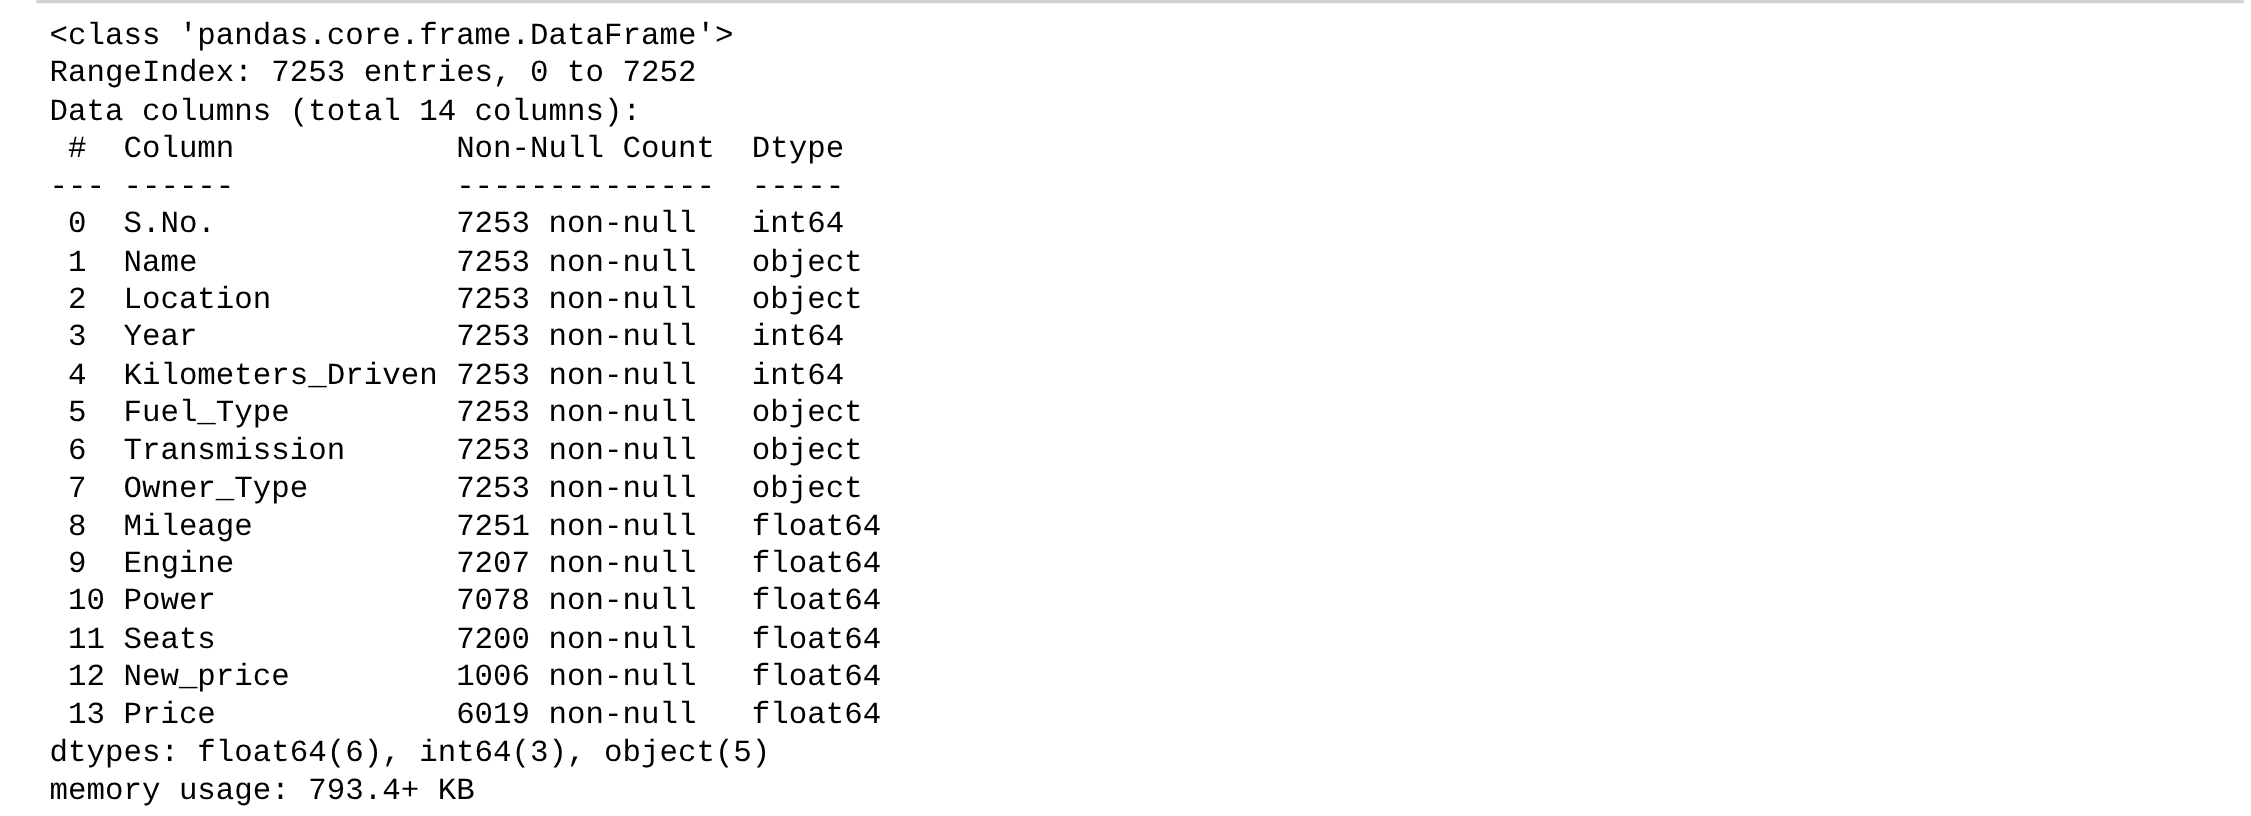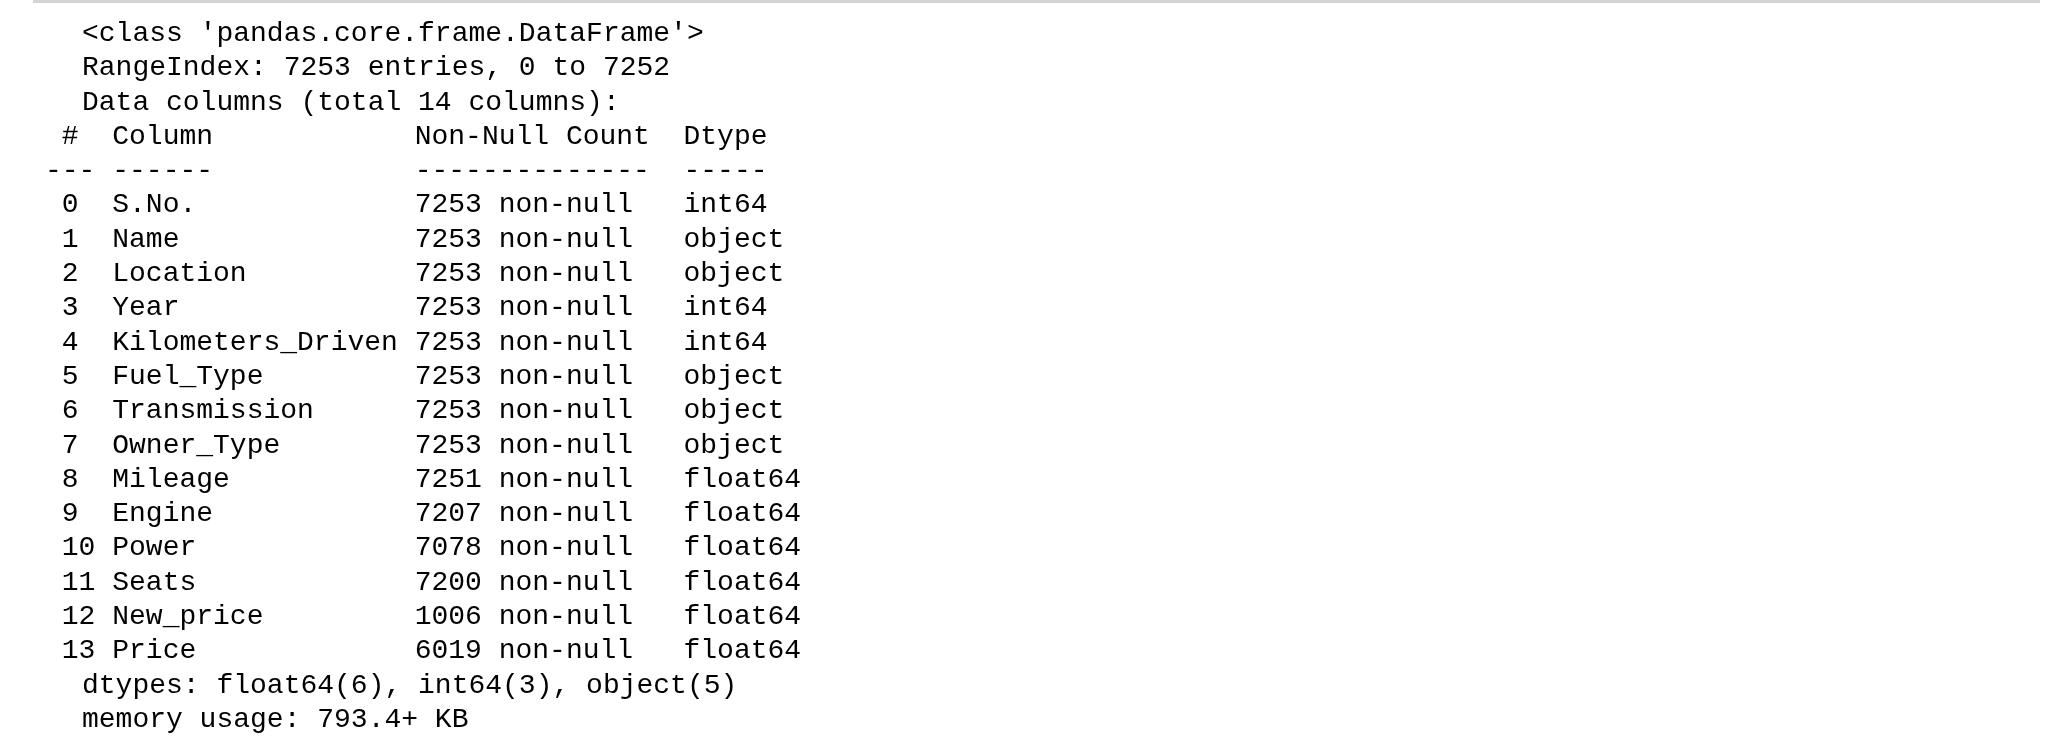--- a/index.html
+++ b/index.html
@@ -28,21 +28,20 @@
       margin: 0;
       font-family: "Liberation Mono", "DejaVu Sans Mono", monospace;
       font-size: 28px;
       line-height: 34.3px;
       color: #000000;
       white-space: pre;
     }
     .line {
       display: block;
       height: 34.3px;
-      margin-left: 37px;
     }
     .row {
       display: block;
       height: 34.3px;
     }
     .cell { white-space: pre; }
   </style>
 </head>
 <body>
 

